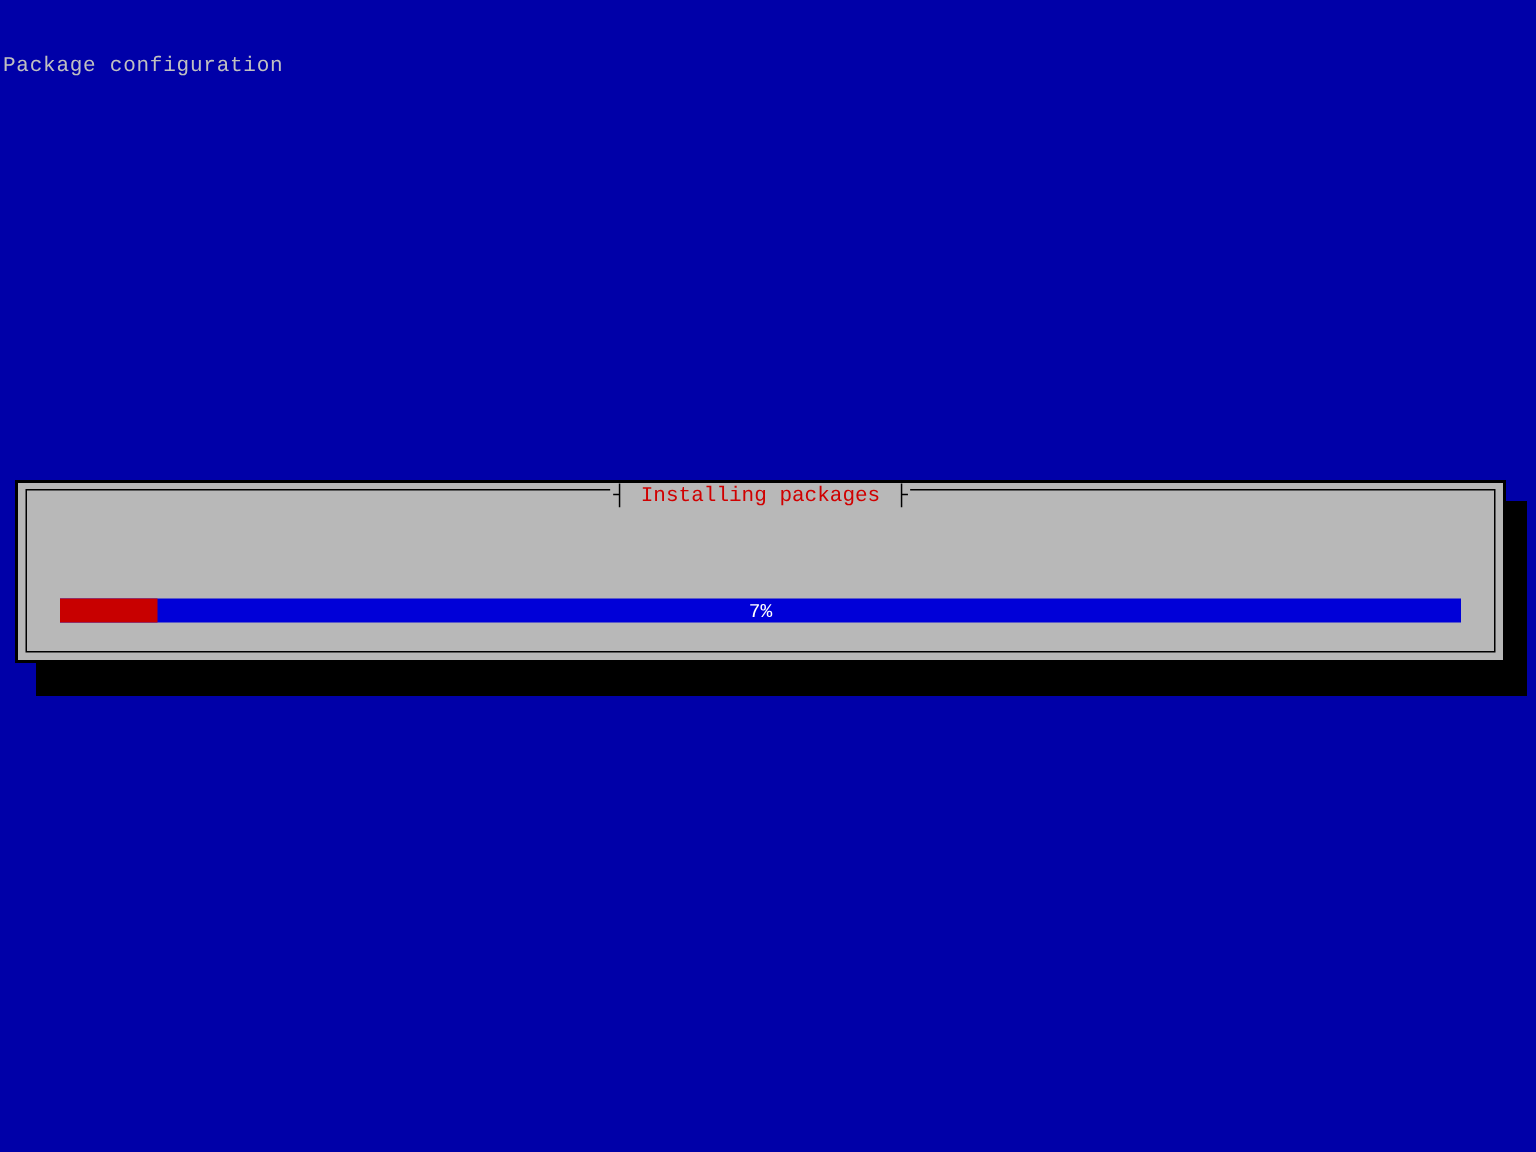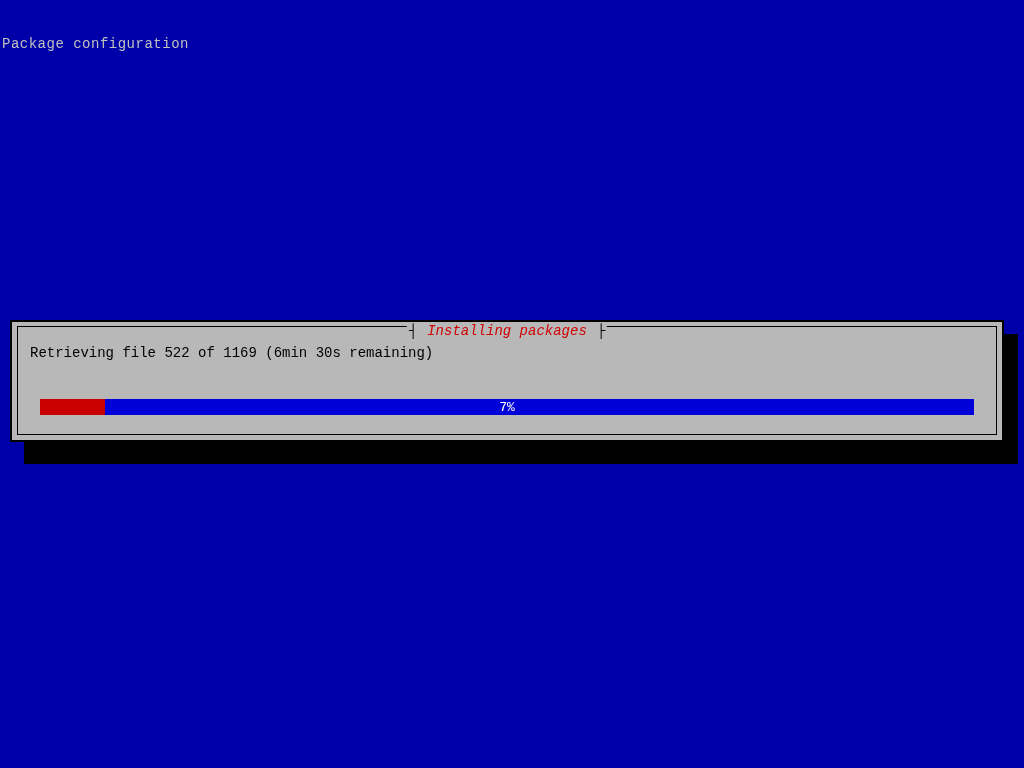--- a/index.html
+++ b/index.html
@@ -60,21 +60,20 @@
       align-items: center;
       gap: 4px;
     }
     .title-bracket {
       color: #000000;
       font-size: 14px;
     }
     .dialog-title {
       color: #d00000;
       padding: 0 6px;
-      font-style: italic;
     }
     .status-text {
       position: absolute;
       top: 18px;
       left: 12px;
       color: #000000;
     }
     .progress-bar-container {
       position: absolute;
       top: 72px;
@@ -107,19 +106,18 @@
 
 <div class="dialog-shadow"></div>
 
 <div class="dialog-box">
   <div class="inner-border">
     <div class="dialog-title-wrapper">
       <span class="title-bracket">┤</span>
       <span class="dialog-title">Installing packages</span>
       <span class="title-bracket">├</span>
     </div>
-    <div class="status-text">Retrieving file 522 of 1169 (6min 30s remaining)</div>
     <div class="progress-bar-container">
       <div class="progress-fill" style="width:7%"></div>
       <div class="progress-text">7%</div>
     </div>
   </div>
 </div>
 
 </body></html>

